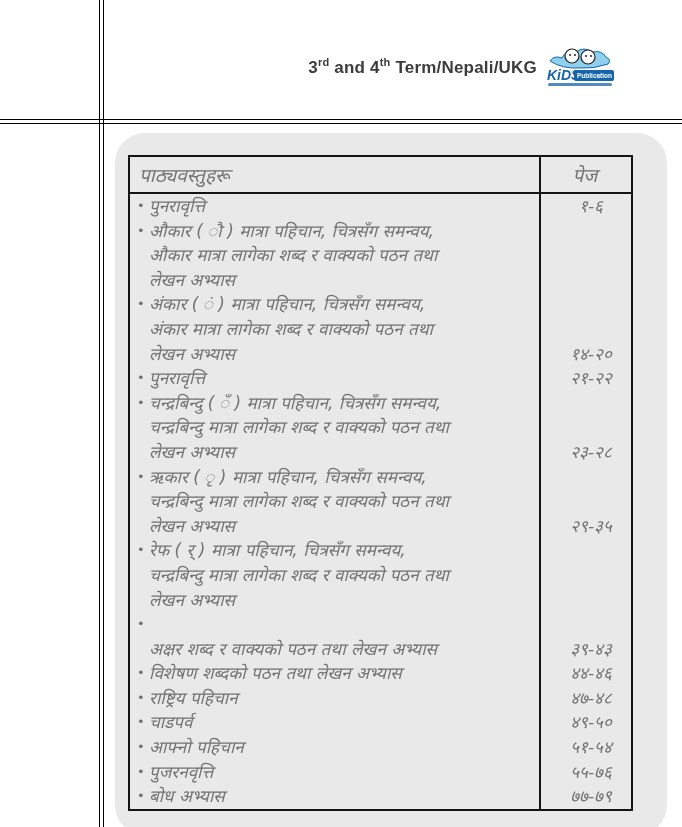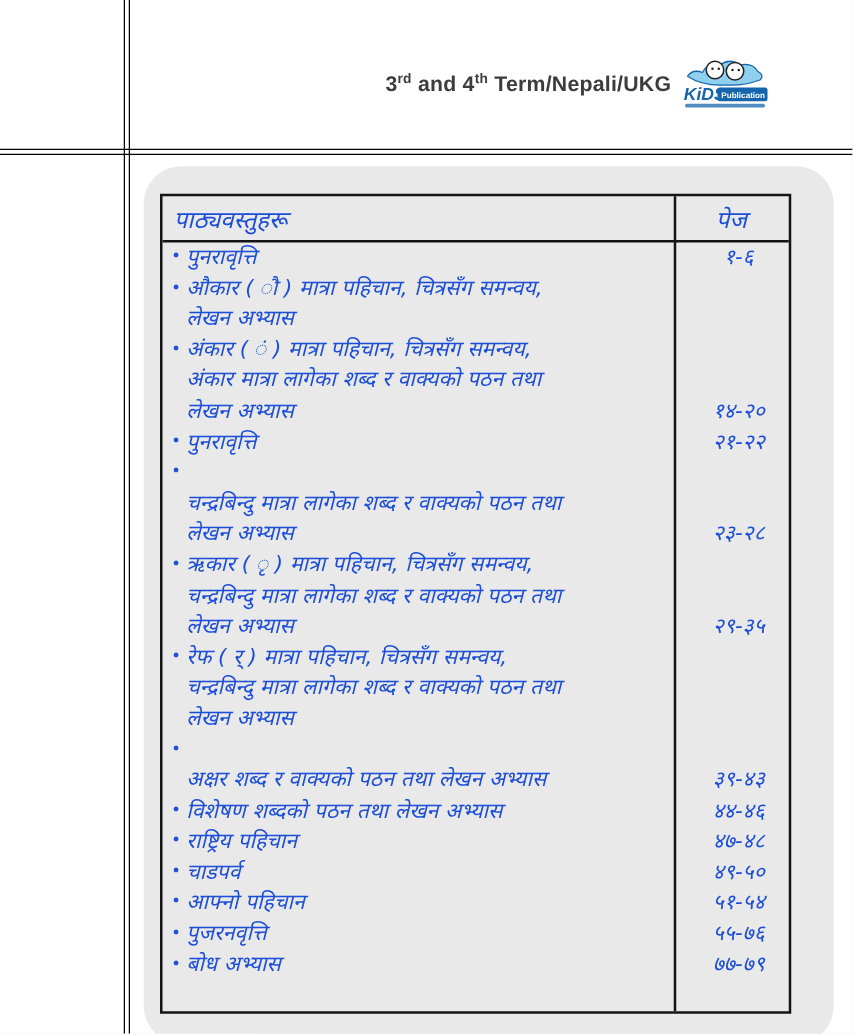--- a/index.html
+++ b/index.html
@@ -31,21 +31,21 @@
   .logo{width:72px;height:46px;flex:0 0 auto;}
   
   .gray-box{
     position:absolute;left:115px;top:133px;width:552px;height:702px;
     background:#e9e9e9;border-radius:30px;
   }
   
   .toc-table{
     position:absolute;left:128px;top:155px;width:505px;height:656px;
     border:2px solid #141414;box-sizing:border-box;
-    color:#1d4ed8;font-style:italic;
+    color:#737373;font-style:italic;
   }
   .col-divider{
     position:absolute;top:0;bottom:0;right:90px;width:2px;background:#141414;
   }
   .toc-header{
     display:flex;height:37px;border-bottom:2px solid #141414;box-sizing:border-box;
     align-items:center;
   }
   .h-item{flex:1;padding-left:9px;font-size:19px;white-space:nowrap;}
   .h-page{width:92px;text-align:center;font-size:19px;}
@@ -103,20 +103,21 @@
         <div class="line"><span class="bullet">•</span><span>पुनरावृत्ति</span></div>
       </div>
       <div class="cell-page">
           <span class="pg">१-६</span>
         </div>
     </div>
 
     <div class="toc-row">
       <div class="cell-item">
         <div class="line"><span class="bullet">•</span><span>औकार ( ौ ) मात्रा पहिचान, चित्रसँग समन्वय,</span></div>
+        <div class="line">औकार मात्रा लागेका शब्द र वाक्यको पठन तथा</div>
         <div class="line">लेखन अभ्यास</div>
       </div>
     </div>
 
     <div class="toc-row">
       <div class="cell-item">
         <div class="line"><span class="bullet">•</span><span>अंकार ( ं ) मात्रा पहिचान, चित्रसँग समन्वय,</span></div>
         <div class="line">अंकार मात्रा लागेका शब्द र वाक्यको पठन तथा</div>
         <div class="line">लेखन अभ्यास</div>
       </div>
@@ -129,21 +130,21 @@
       <div class="cell-item">
         <div class="line"><span class="bullet">•</span><span>पुनरावृत्ति</span></div>
       </div>
       <div class="cell-page">
           <span class="pg">२१-२२</span>
         </div>
     </div>
 
     <div class="toc-row">
       <div class="cell-item">
-        <div class="line"><span class="bullet">•</span></div>
+        <div class="line"><span class="bullet">•</span><span>चन्द्रबिन्दु ( ँ ) मात्रा पहिचान, चित्रसँग समन्वय,</span></div>
         <div class="line">चन्द्रबिन्दु मात्रा लागेका शब्द र वाक्यको पठन तथा</div>
         <div class="line">लेखन अभ्यास</div>
       </div>
       <div class="cell-page">
           <span class="pg">२३-२८</span>
         </div>
     </div>
 
     <div class="toc-row">
       <div class="cell-item">

